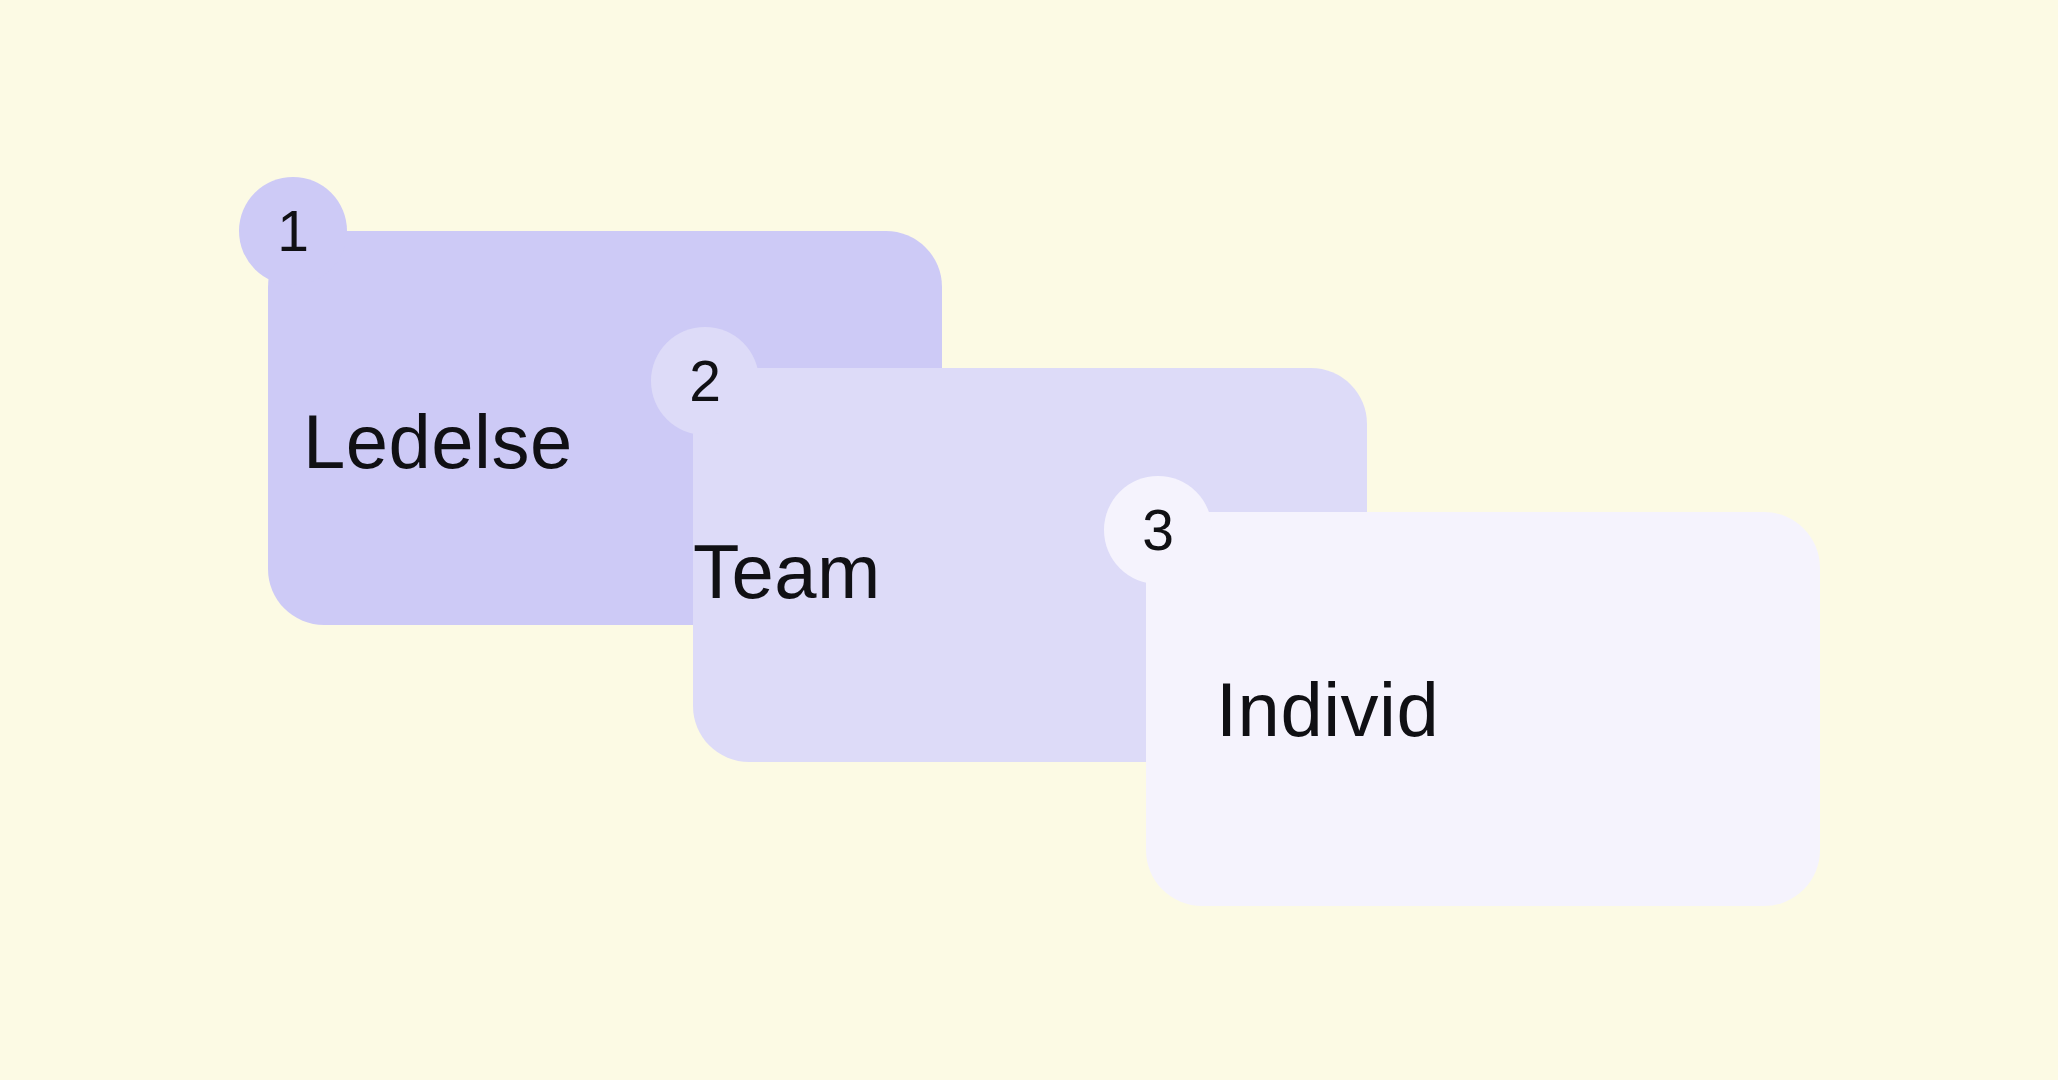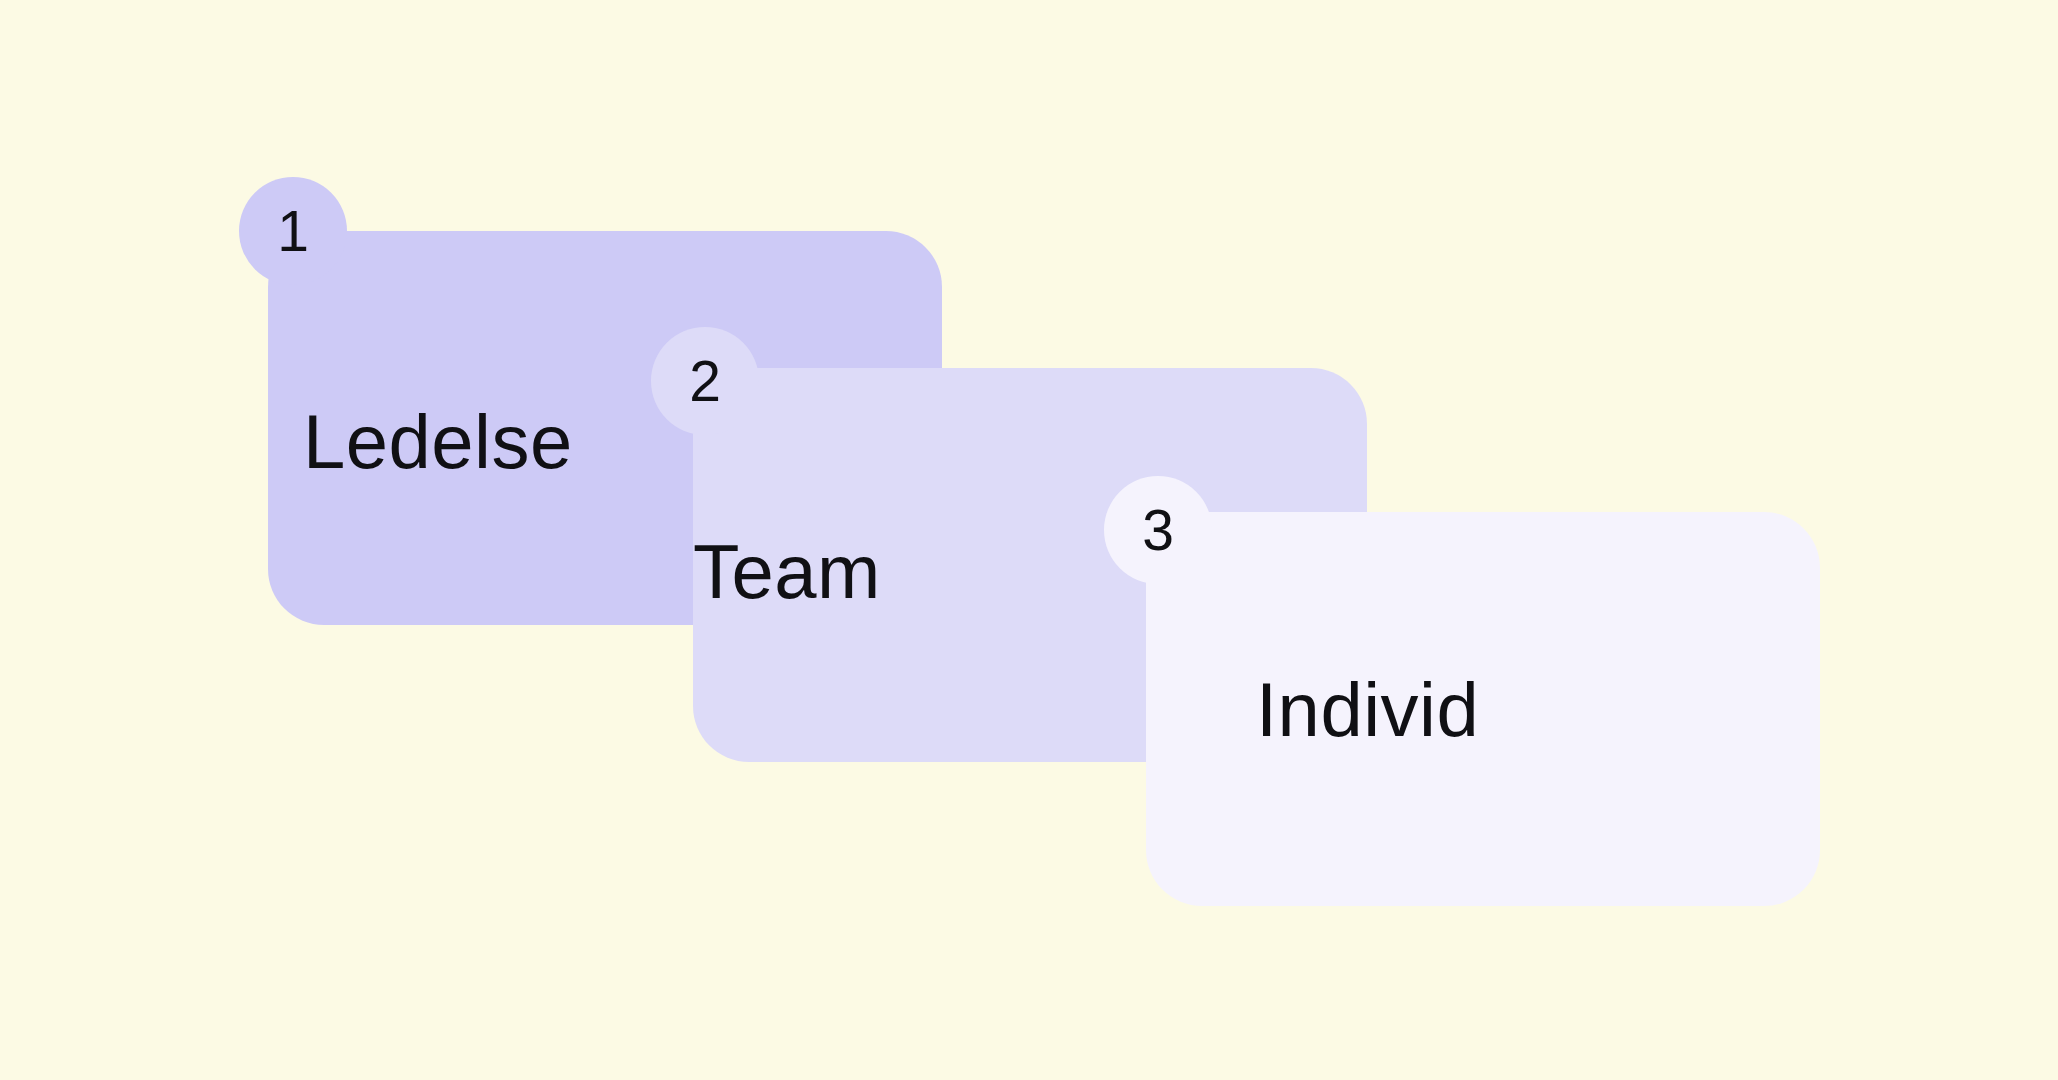--- a/index.html
+++ b/index.html
@@ -46,21 +46,21 @@
   #card-1 { left: 268px;  top: 231px; z-index: 1; }
   #card-2 { left: 693px;  top: 368px; z-index: 2; }
   #card-3 { left: 1146px; top: 512px; z-index: 3; }
   
   #card-1 .badge { left: -29px; top: -54px; }
   #card-2 .badge { left: -42px; top: -41px; }
   #card-3 .badge { left: -42px; top: -36px; }
   
   #card-1 .card-label { padding-left: 35px;  transform: translateY(13px); text-align: center; }
   #card-2 .card-label {  transform: translateY(6px); }
-  #card-3 .card-label { padding-left: 110px; }
+  #card-3 .card-label { padding-left: 70px; }
 </style>
 </head>
 <body style="background: rgb(252, 250, 228);">
 
 <div class="canvas">
 
   <div class="card" id="card-1" style="background: rgb(205, 202, 246); color: rgb(16, 16, 20);">
     <div class="badge" style="background: rgb(205, 202, 246);">
       <span>1</span>
     </div>

